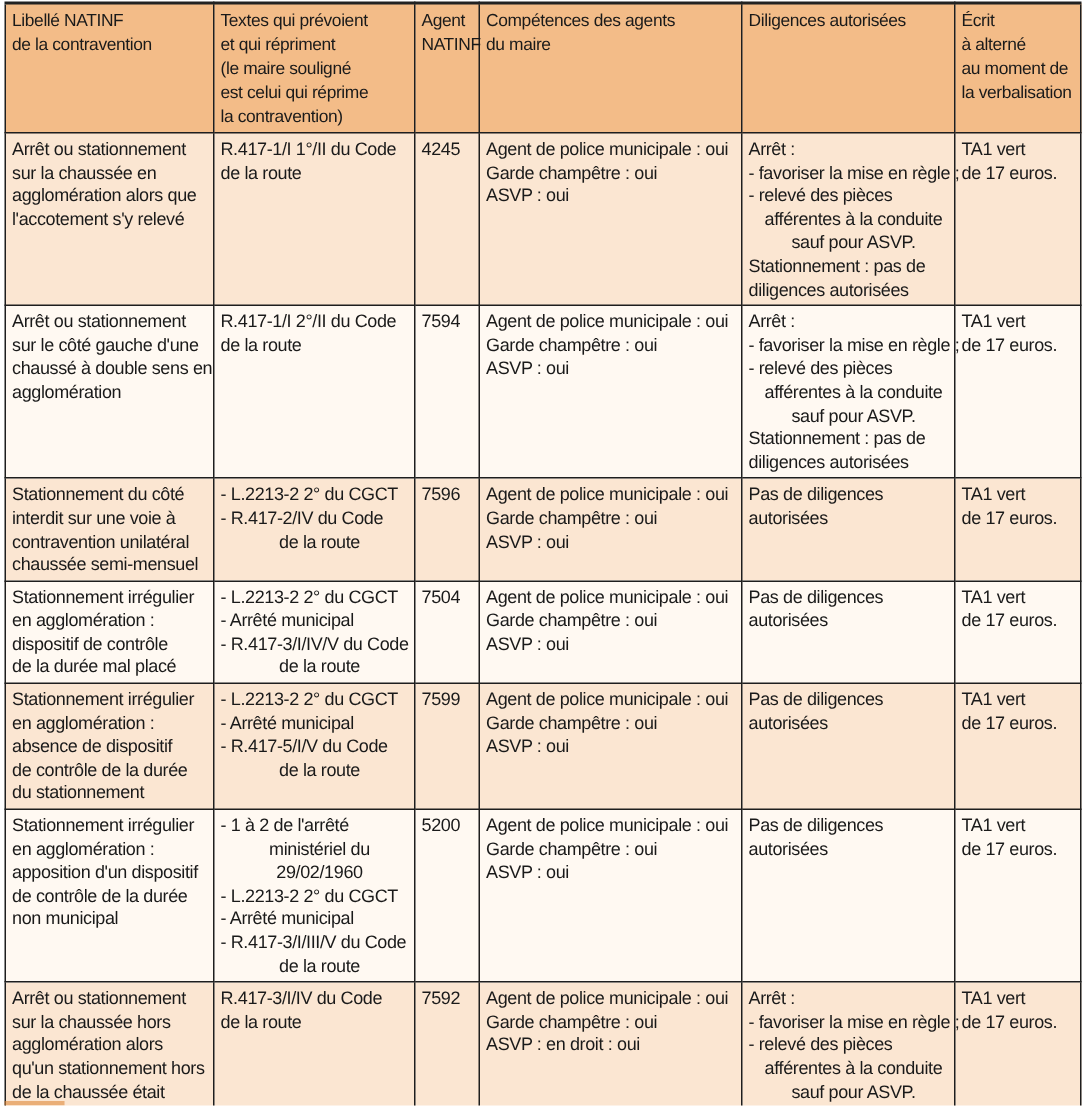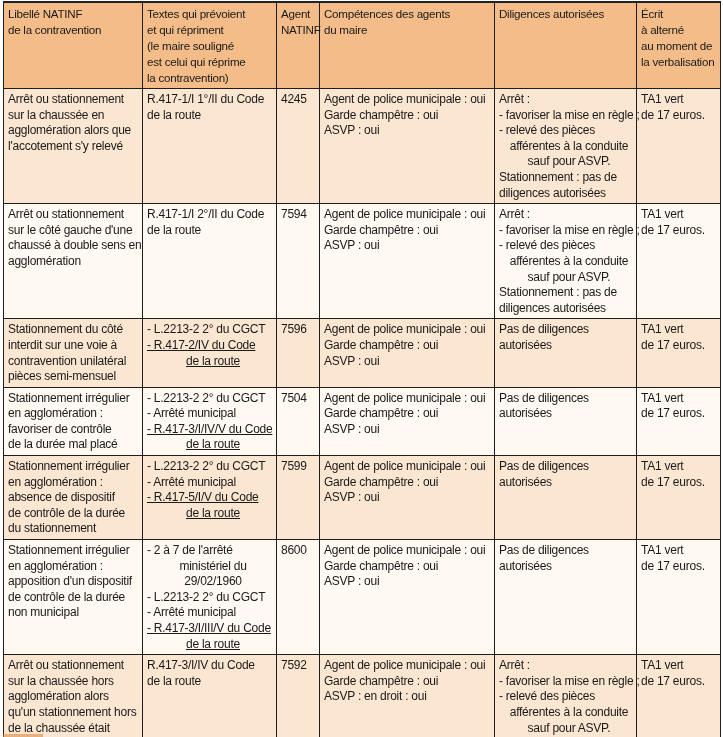--- a/index.html
+++ b/index.html
@@ -8,21 +8,21 @@
   table { position:absolute; left:3px; top:1px; border-collapse:collapse;
           table-layout:fixed; width:717px; border-top:2px solid #222; }
   td, th { border:1px solid #1e1e1e; vertical-align:top; text-align:left;
            padding:3px 4px 2px 4px; font-size:12px; line-height:15.6px;
            letter-spacing:-0.25px; }
   th { background:#f3bc88; font-weight:normal; font-size:11.6px; line-height:16px;margin-top:44px; }
   tr.odd td { background:#fbe6d2; }
   tr.even td { background:#fff9f2; }
   .line { display:block; white-space:nowrap; }
   .ind { padding-left:7px;text-align:center; }
-  .u { text-decoration:underline; }
+  .u { }
   .foot { position:absolute; left:3px; top:734px; width:40px; height:3px; background:#e08a3c; opacity:.6; }
 </style>
 </head>
 <body>
 
 <table>
   <colgroup>
     <col style="width:139px">
       <col style="width:134px">
       <col style="width:43px">
@@ -126,21 +126,21 @@
         <span class="line">TA1 vert</span>
         <span class="line">de 17 euros.</span>
       </td>
     </tr>
 
     <tr class="odd" style="height:64px">
       <td>
         <span class="line">Stationnement du côté</span>
         <span class="line">interdit sur une voie à</span>
         <span class="line">contravention unilatéral</span>
-        <span class="line">pièces semi-mensuel</span>
+        <span class="line">chaussée semi-mensuel</span>
       </td>
       <td>
         <span class="line">- L.2213-2 2° du CGCT</span>
         <span class="line u">- R.417-2/IV du Code</span>
         <span class="line ind"><span class="u">de la route</span></span>
       </td>
       <td><span>7596</span></td>
       <td>
         <span class="line">Agent de police municipale : oui</span>
         <span class="line">Garde champêtre : oui</span>
@@ -153,21 +153,21 @@
       <td>
         <span class="line">TA1 vert</span>
         <span class="line">de 17 euros.</span>
       </td>
     </tr>
 
     <tr class="even" style="height:64px">
       <td>
         <span class="line">Stationnement irrégulier</span>
         <span class="line">en agglomération :</span>
-        <span class="line">favoriser de contrôle</span>
+        <span class="line">dispositif de contrôle</span>
         <span class="line">de la durée mal placé</span>
       </td>
       <td>
         <span class="line">- L.2213-2 2° du CGCT</span>
         <span class="line">- Arrêté municipal</span>
         <span class="line u">- R.417-3/I/IV/V du Code</span>
         <span class="line ind"><span class="u">de la route</span></span>
       </td>
       <td><span>7504</span></td>
       <td>
@@ -217,29 +217,29 @@
 
     <tr class="even" style="height:111px">
       <td>
         <span class="line">Stationnement irrégulier</span>
         <span class="line">en agglomération :</span>
         <span class="line">apposition d'un dispositif</span>
         <span class="line">de contrôle de la durée</span>
         <span class="line">non municipal</span>
       </td>
       <td>
-        <span class="line">- 2 à 7 de l'arrêté</span>
+        <span class="line">- 1 à 2 de l'arrêté</span>
         <span class="line ind">ministériel du</span>
         <span class="line ind">29/02/1960</span>
         <span class="line">- L.2213-2 2° du CGCT</span>
         <span class="line">- Arrêté municipal</span>
         <span class="line u">- R.417-3/I/III/V du Code</span>
         <span class="line ind"><span class="u">de la route</span></span>
       </td>
-      <td><span>8600</span></td>
+      <td><span>5200</span></td>
       <td>
         <span class="line">Agent de police municipale : oui</span>
         <span class="line">Garde champêtre : oui</span>
         <span class="line">ASVP : oui</span>
       </td>
       <td>
         <span class="line">Pas de diligences</span>
         <span class="line">autorisées</span>
       </td>
       <td>

